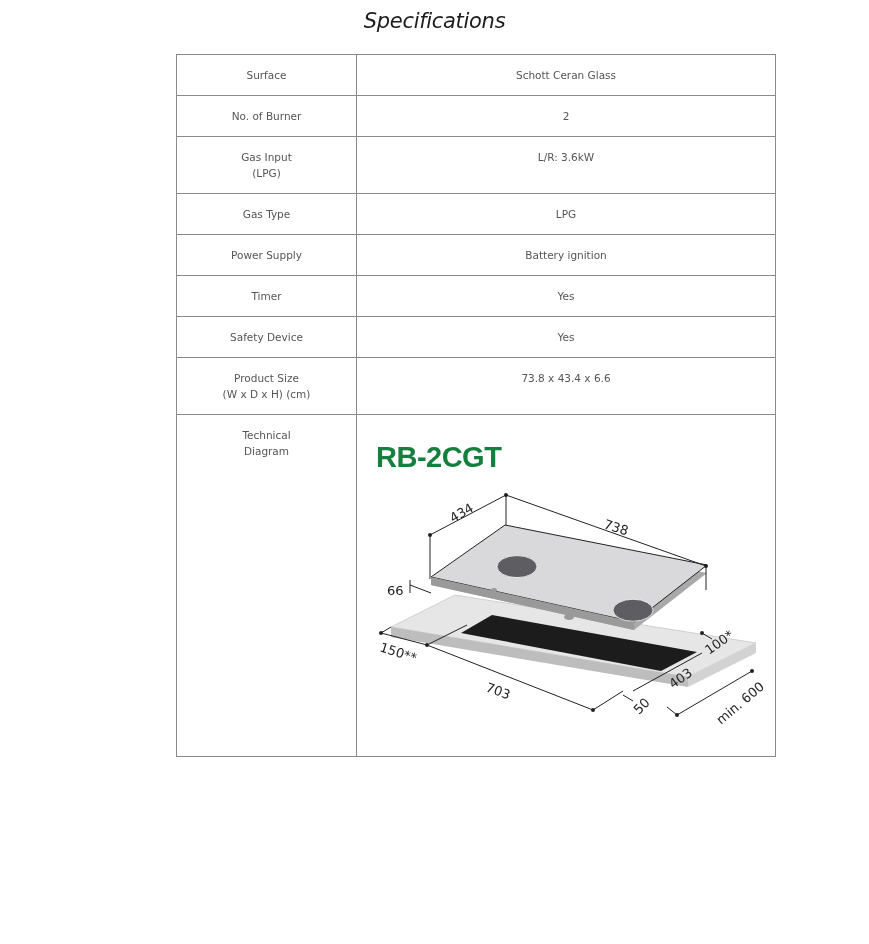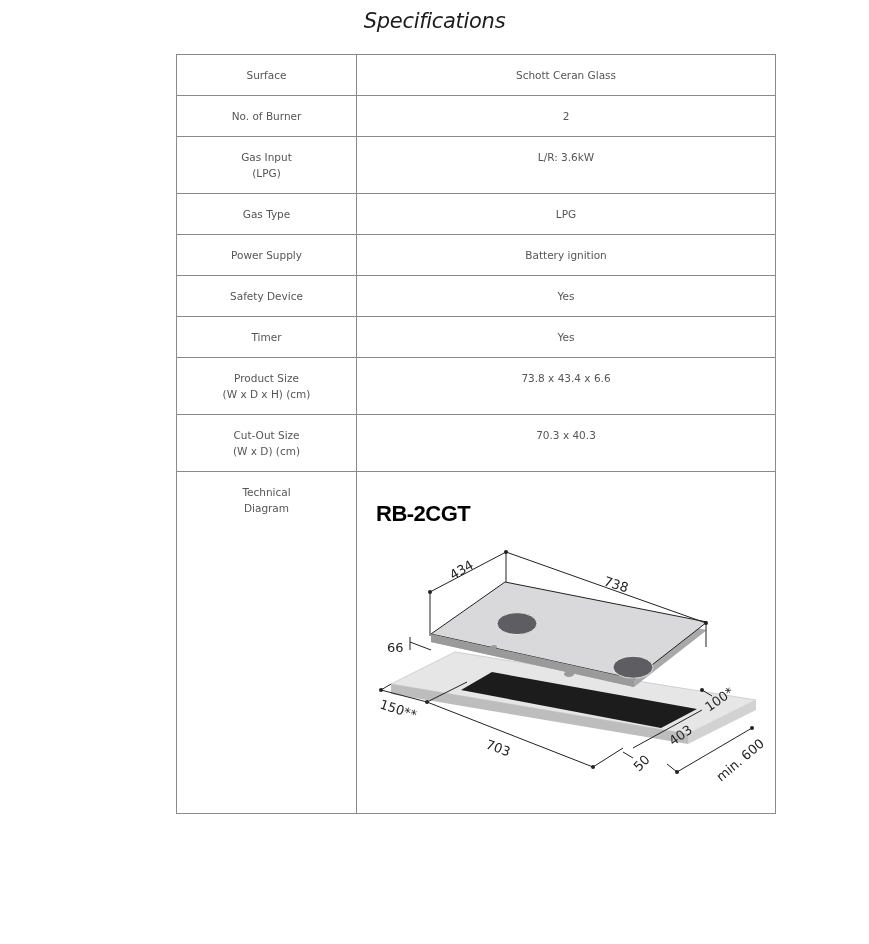--- a/index.html
+++ b/index.html
@@ -15,21 +15,21 @@
   table.spec td {
     border: 1px solid #8a8a8a; text-align: center; vertical-align: top;
     font-family: "DejaVu Sans", sans-serif; font-size: 10.5px; color: #555555;
     line-height: 16px; padding: 12px 4px 0 4px; box-sizing: border-box;
   }
   table.spec td.label { width: 180px; }
   .line { display: block; }
   .diagram-cell { position: relative; }
   .model {
     position: absolute; left: 19px; top: 26px; font-family: "Liberation Sans", sans-serif;
-    font-weight: bold; font-size: 22px; color: #000000; letter-spacing: -0.5px; line-height: 32px;
+    font-weight: bold; font-size: 29px; color: #15803d; letter-spacing: -0.5px; line-height: 32px;
   }
   svg.diagram { position: absolute; left: 0; top: 0; }
   .dimtext { font-family: "DejaVu Sans", sans-serif; font-size: 13px; fill: #222; }
 </style>
 </head>
 <body>
 
 <div class="title">Specifications</div>
 
 <table class="spec">
@@ -60,43 +60,36 @@
     <td>LPG</td>
   </tr>
   <tr style="height:41px">
     <td class="label">
           <span class="line">Power Supply</span>
         </td>
     <td>Battery ignition</td>
   </tr>
   <tr style="height:41px">
     <td class="label">
-          <span class="line">Safety Device</span>
+          <span class="line">Timer</span>
         </td>
     <td>Yes</td>
   </tr>
   <tr style="height:41px">
     <td class="label">
-          <span class="line">Timer</span>
+          <span class="line">Safety Device</span>
         </td>
     <td>Yes</td>
   </tr>
   <tr style="height:57px">
     <td class="label">
       <span class="line">Product Size</span>
       <span class="line">(W x D x H) (cm)</span>
     </td>
     <td>73.8 x 43.4 x 6.6</td>
-  </tr>
-  <tr style="height:57px">
-    <td class="label">
-      <span class="line">Cut-Out Size</span>
-      <span class="line">(W x D) (cm)</span>
-    </td>
-    <td>70.3 x 40.3</td>
   </tr>
   <tr style="height:342px">
     <td class="label">
       <span class="line">Technical</span>
       <span class="line">Diagram</span>
     </td>
     <td class="diagram-cell" style="padding:0;">
       <div class="model">RB-2CGT</div>
       <svg class="diagram" width="418" height="340" viewBox="0 0 418 340">
 

